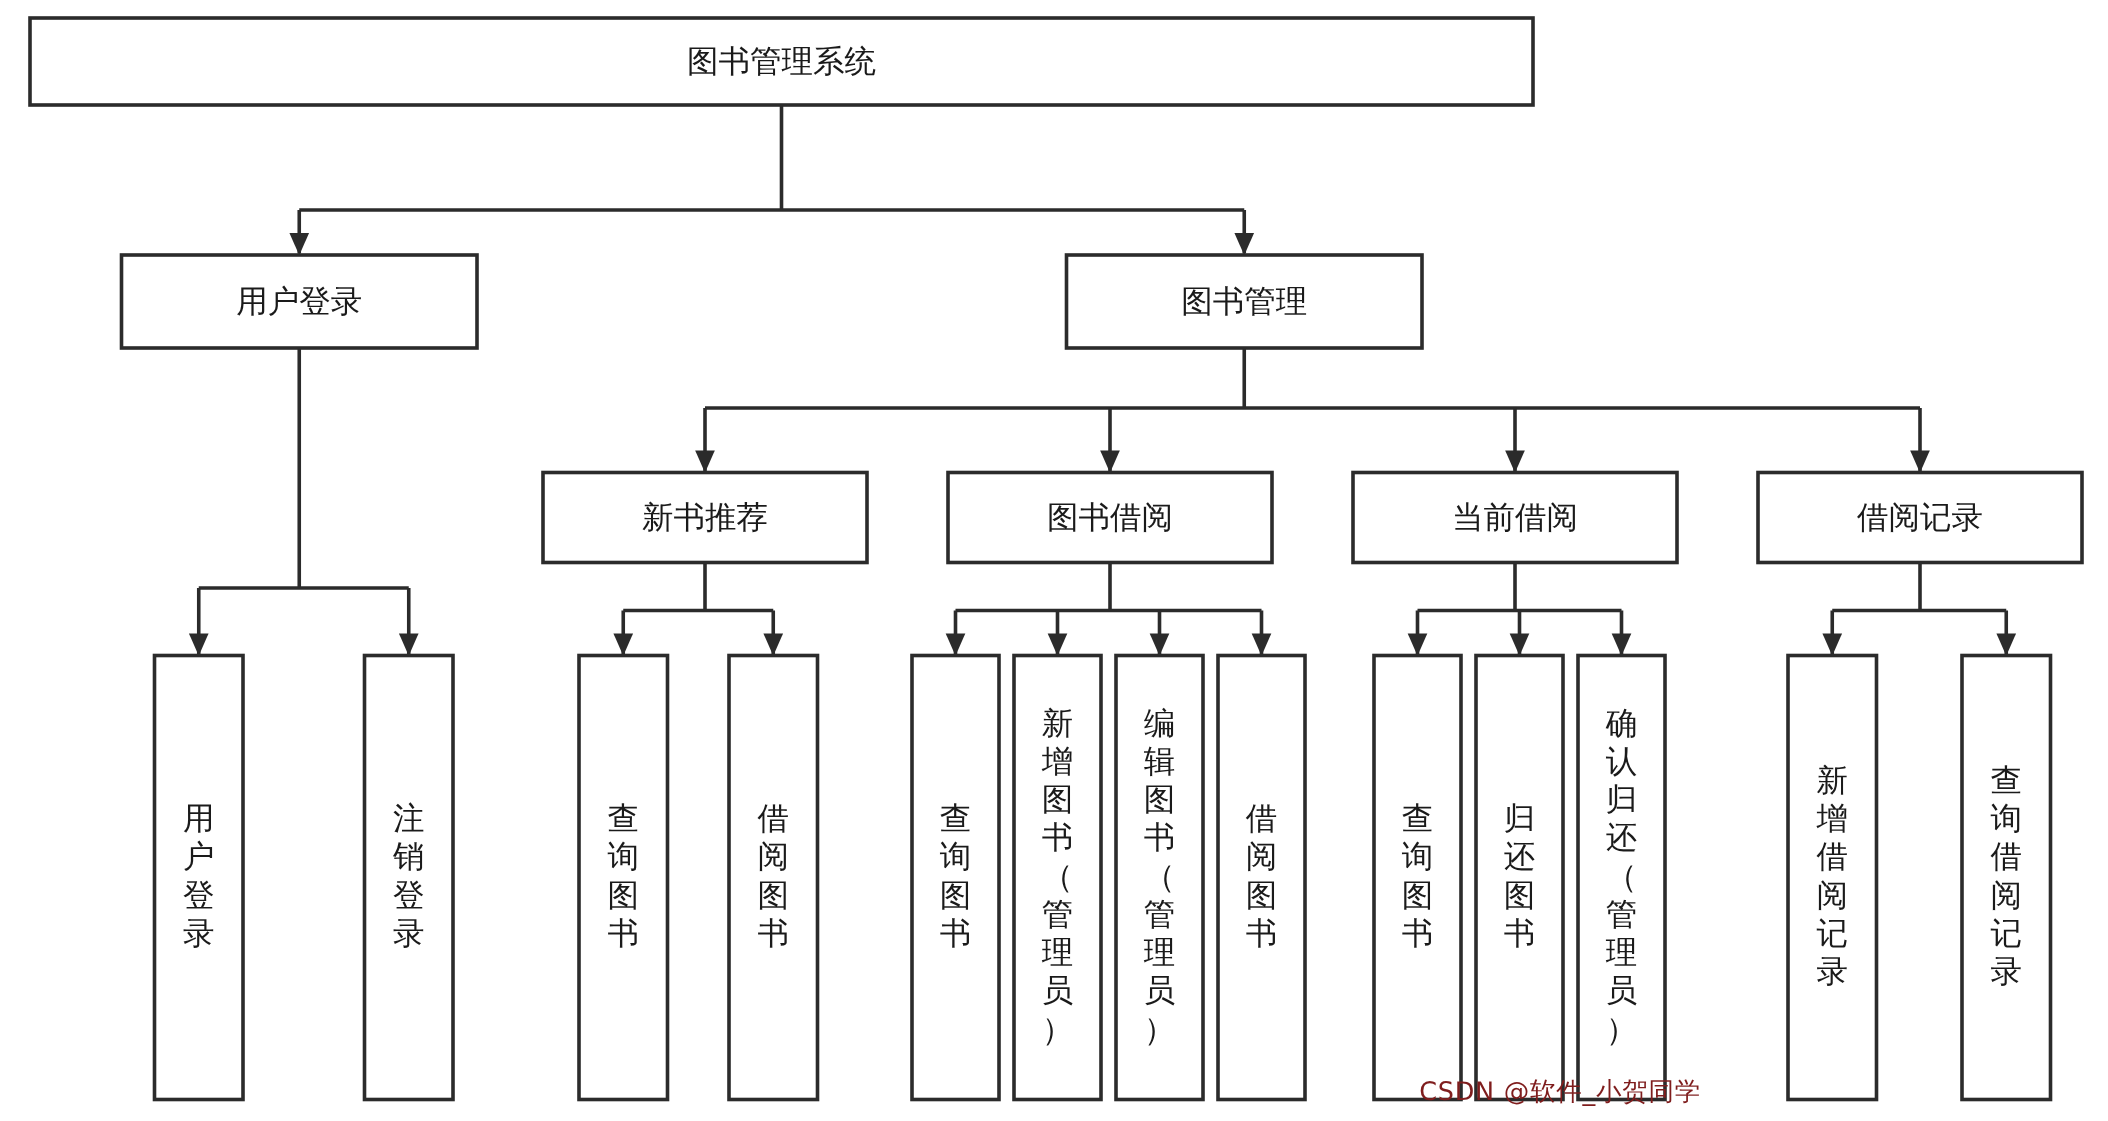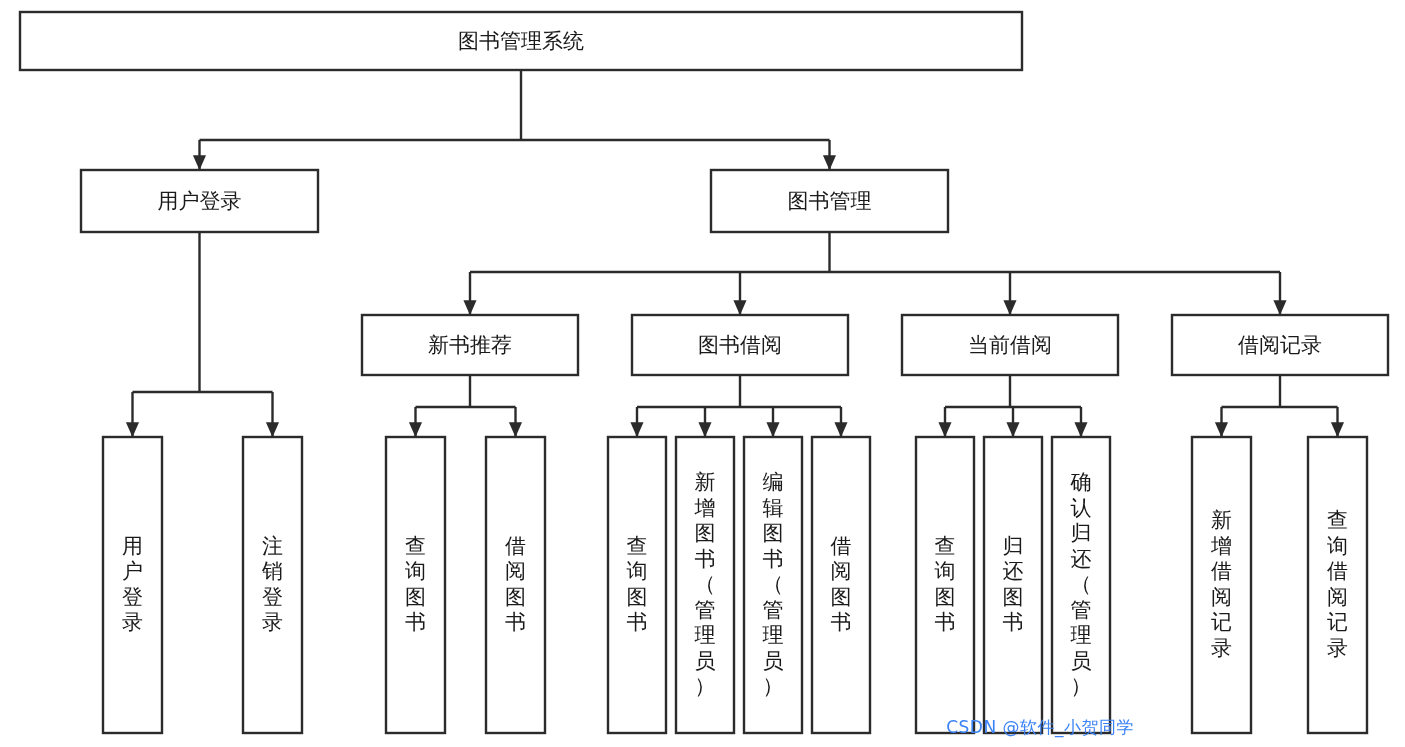--- a/index.html
+++ b/index.html
@@ -52,21 +52,21 @@
     font-size: 21px;
     fill: #1a1a1a;
     text-anchor: middle;
   }
   .watermark {
     position: absolute;
     right: 8px;
     bottom: 8px;
     font-family: "DejaVu Sans", "Liberation Sans", sans-serif;
     font-size: 17px;
-    color: #3b82f6;
+    color: #7f1d1d;
     letter-spacing: 0.5px;
     white-space: nowrap;
     user-select: none;
   }
 </style>
 </head>
 <body>
 
 <div id="diagram-root">
 

